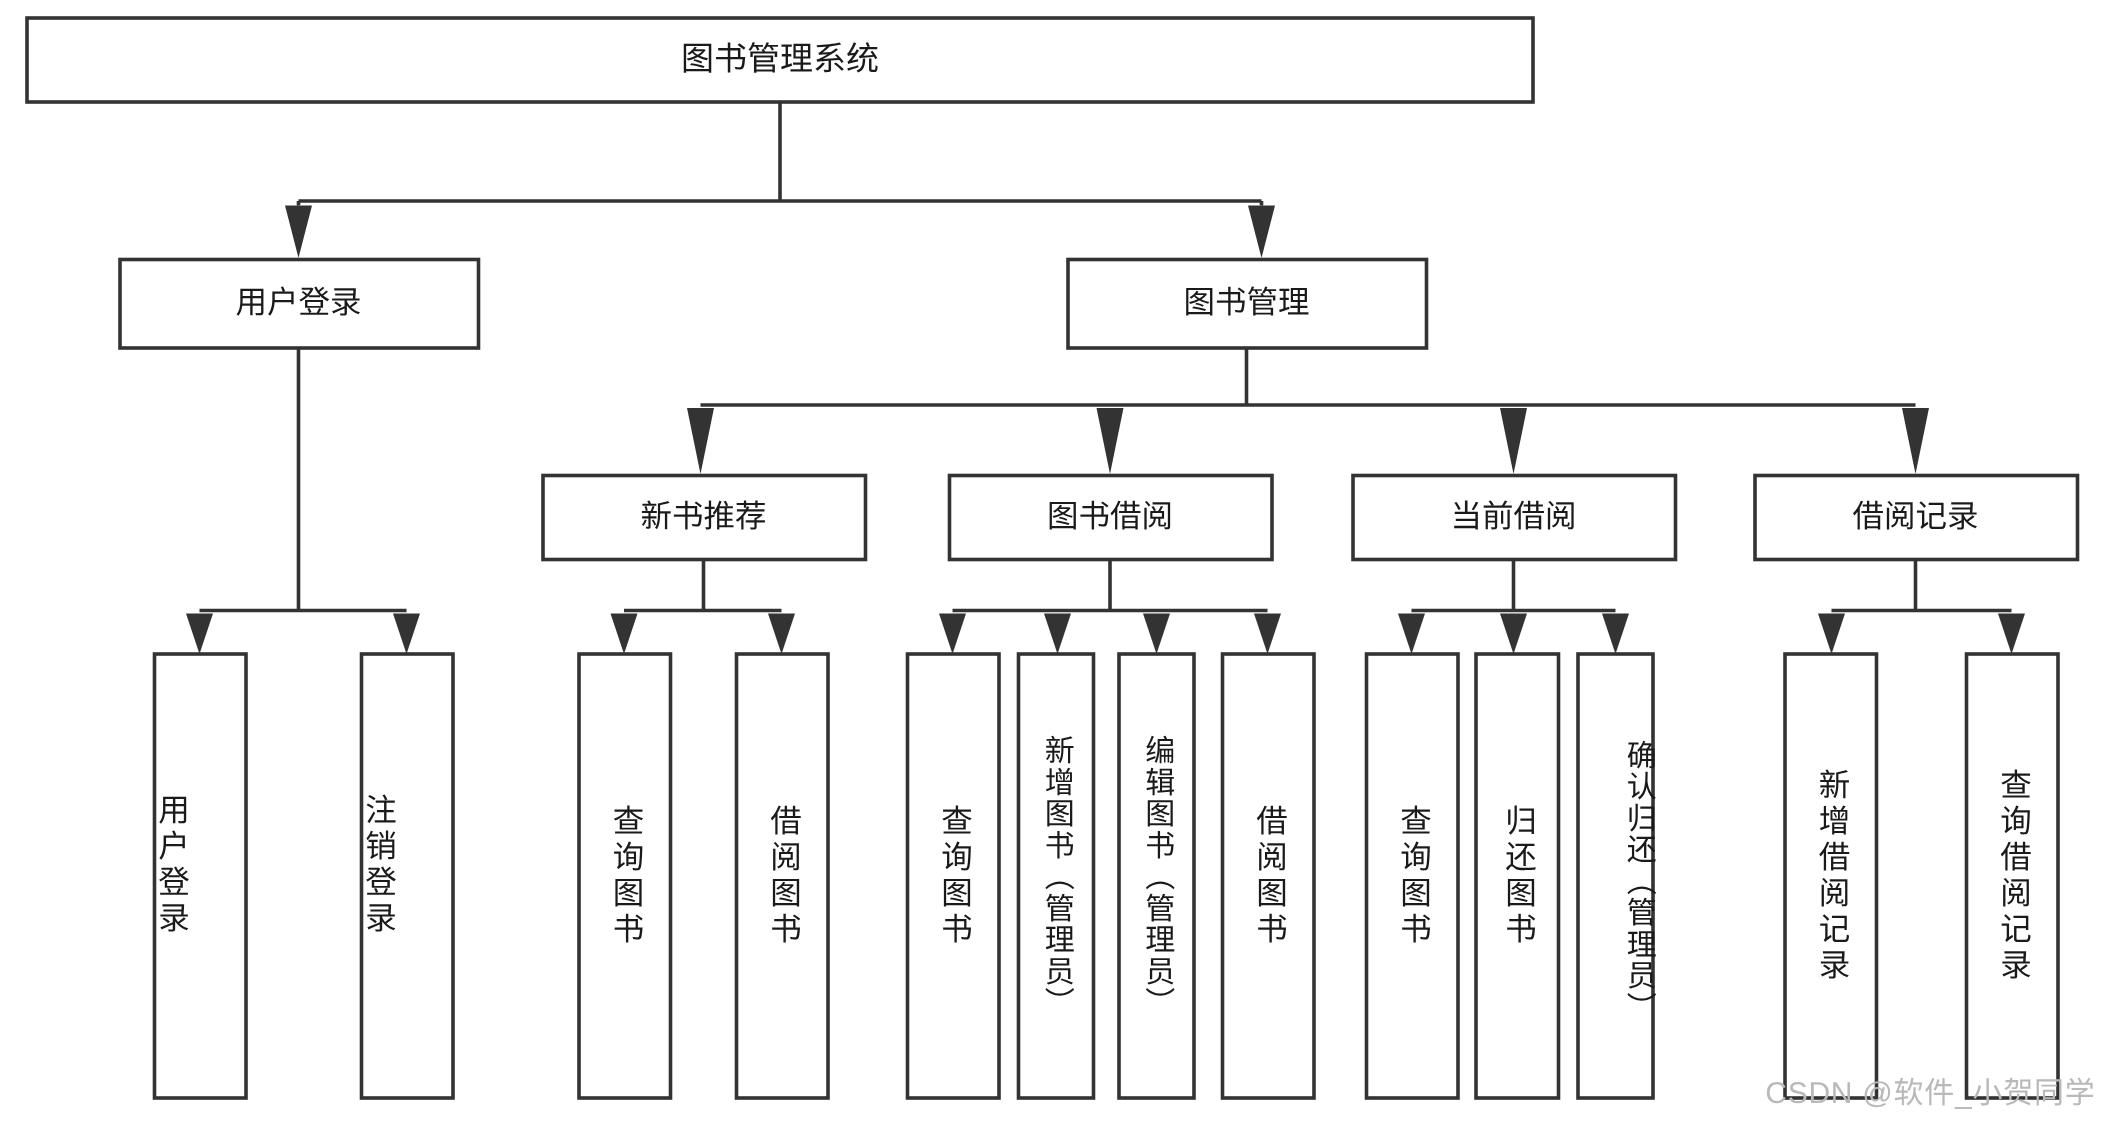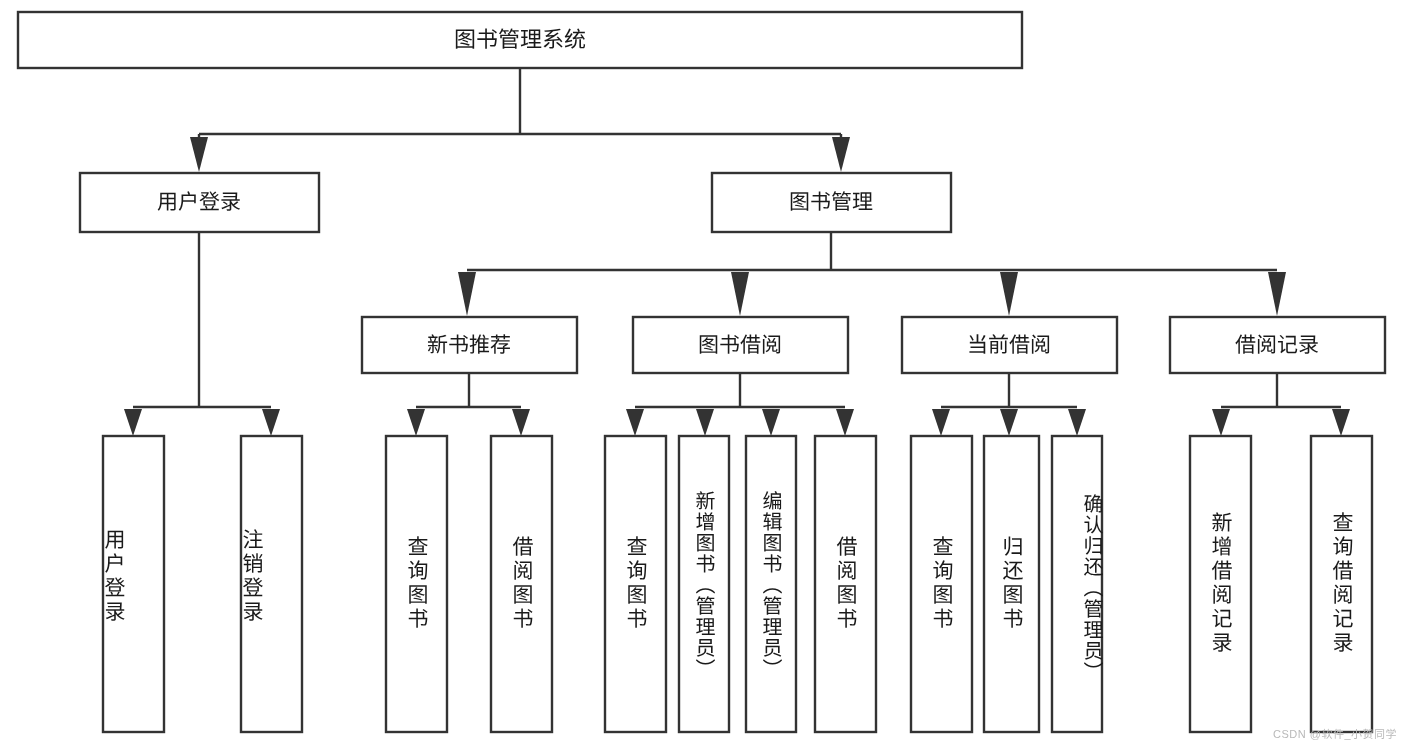--- a/index.html
+++ b/index.html
@@ -71,21 +71,21 @@
     display: flex;
     align-items: center;
     justify-content: center;
     pointer-events: none;
   }
   .watermark {
     position: absolute;
     right: 8px;
     bottom: 6px;
     font-family: "Liberation Sans", "DejaVu Sans", sans-serif;
-    font-size: 11px;
+    font-size: 20px;
     color: #b9b9b9;
     white-space: nowrap;
     letter-spacing: 0.5px;
     margin-left: 16px;
   }
 </style>
 </head>
 <body>
 
 <div id="diagram-root">

